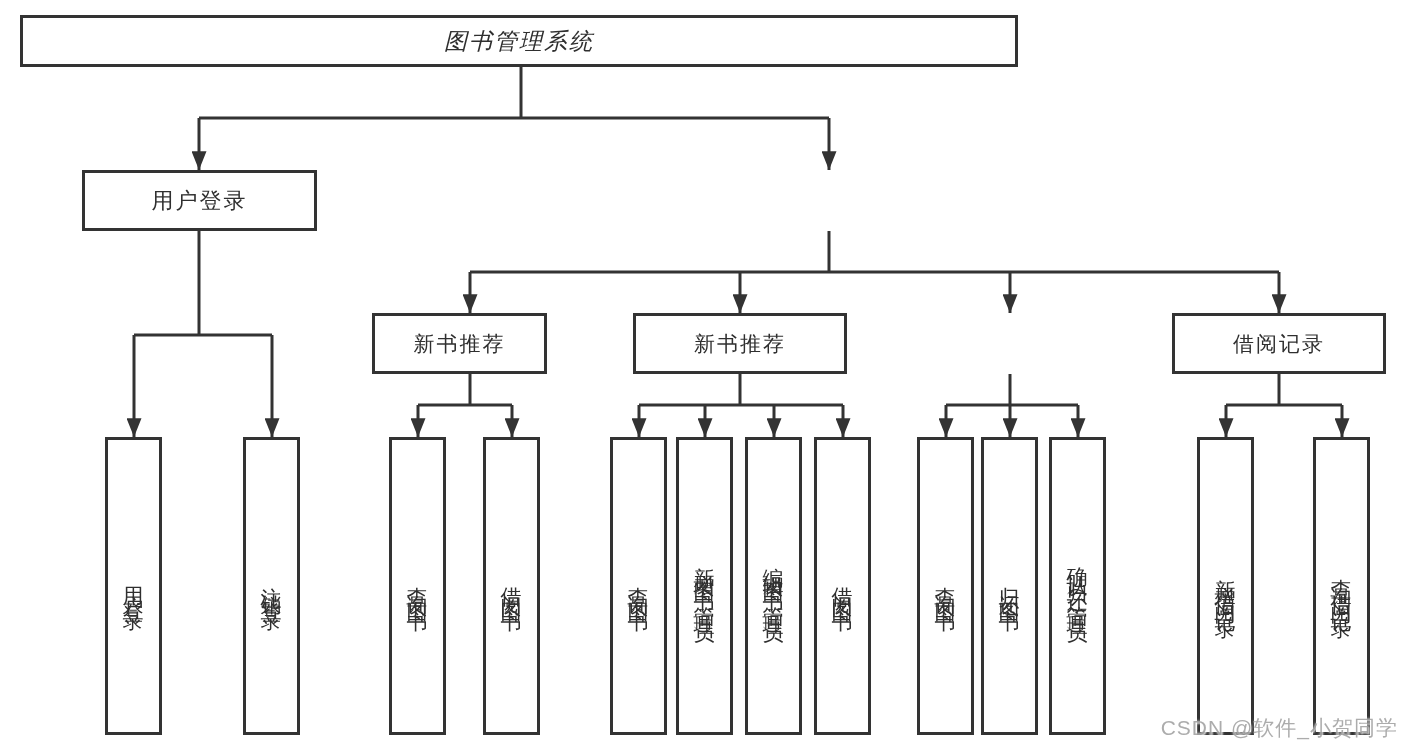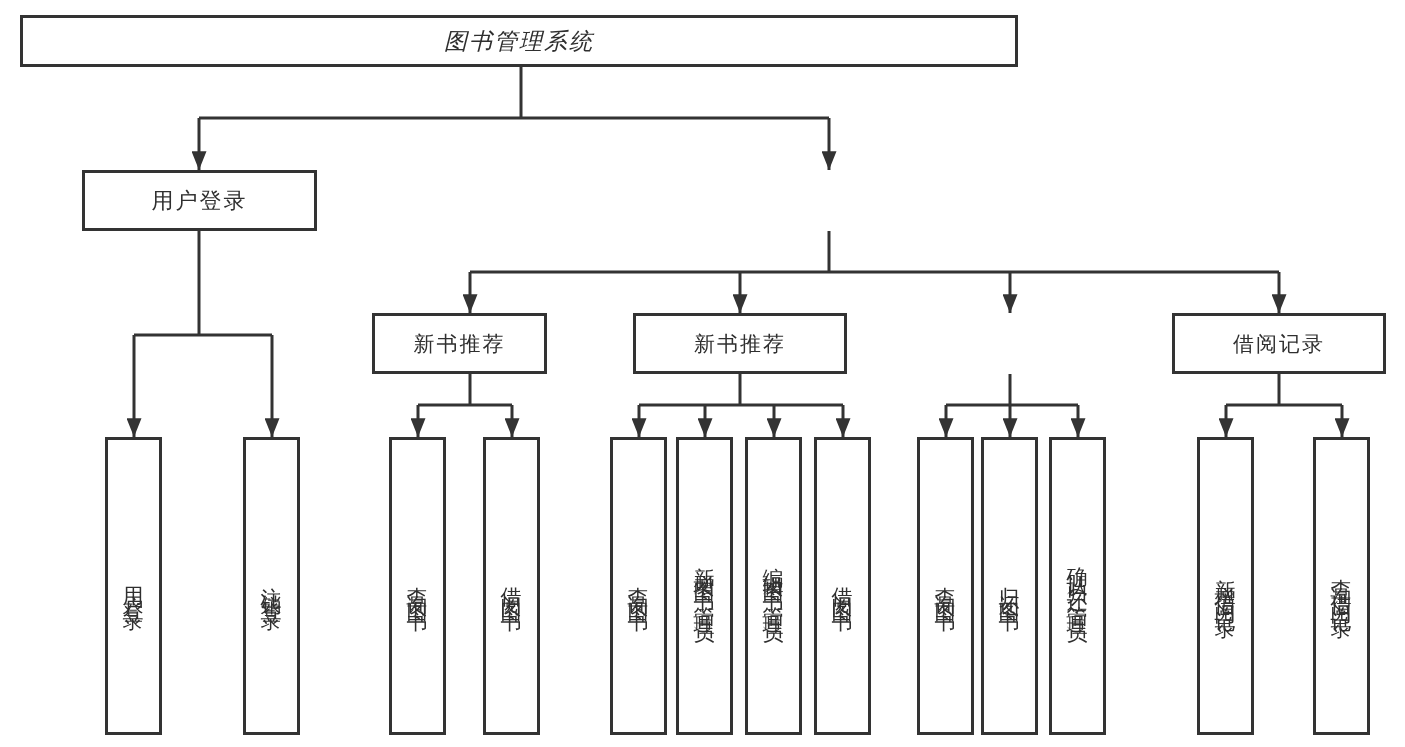--- a/index.html
+++ b/index.html
@@ -174,14 +174,15 @@
     <span class="vtext">确认归还（管理员）</span>
   </div>
 
   <div class="node vnode" style="left:1197px; top:437px; width:57px; height:298px;">
     <span class="vtext">新增借阅记录</span>
   </div>
   <div class="node vnode" style="left:1313px; top:437px; width:57px; height:298px;">
     <span class="vtext">查询借阅记录</span>
   </div>
 
+  <div class="watermark">CSDN @软件_小贺同学</div>
 
 </div>
 
 </body></html>

